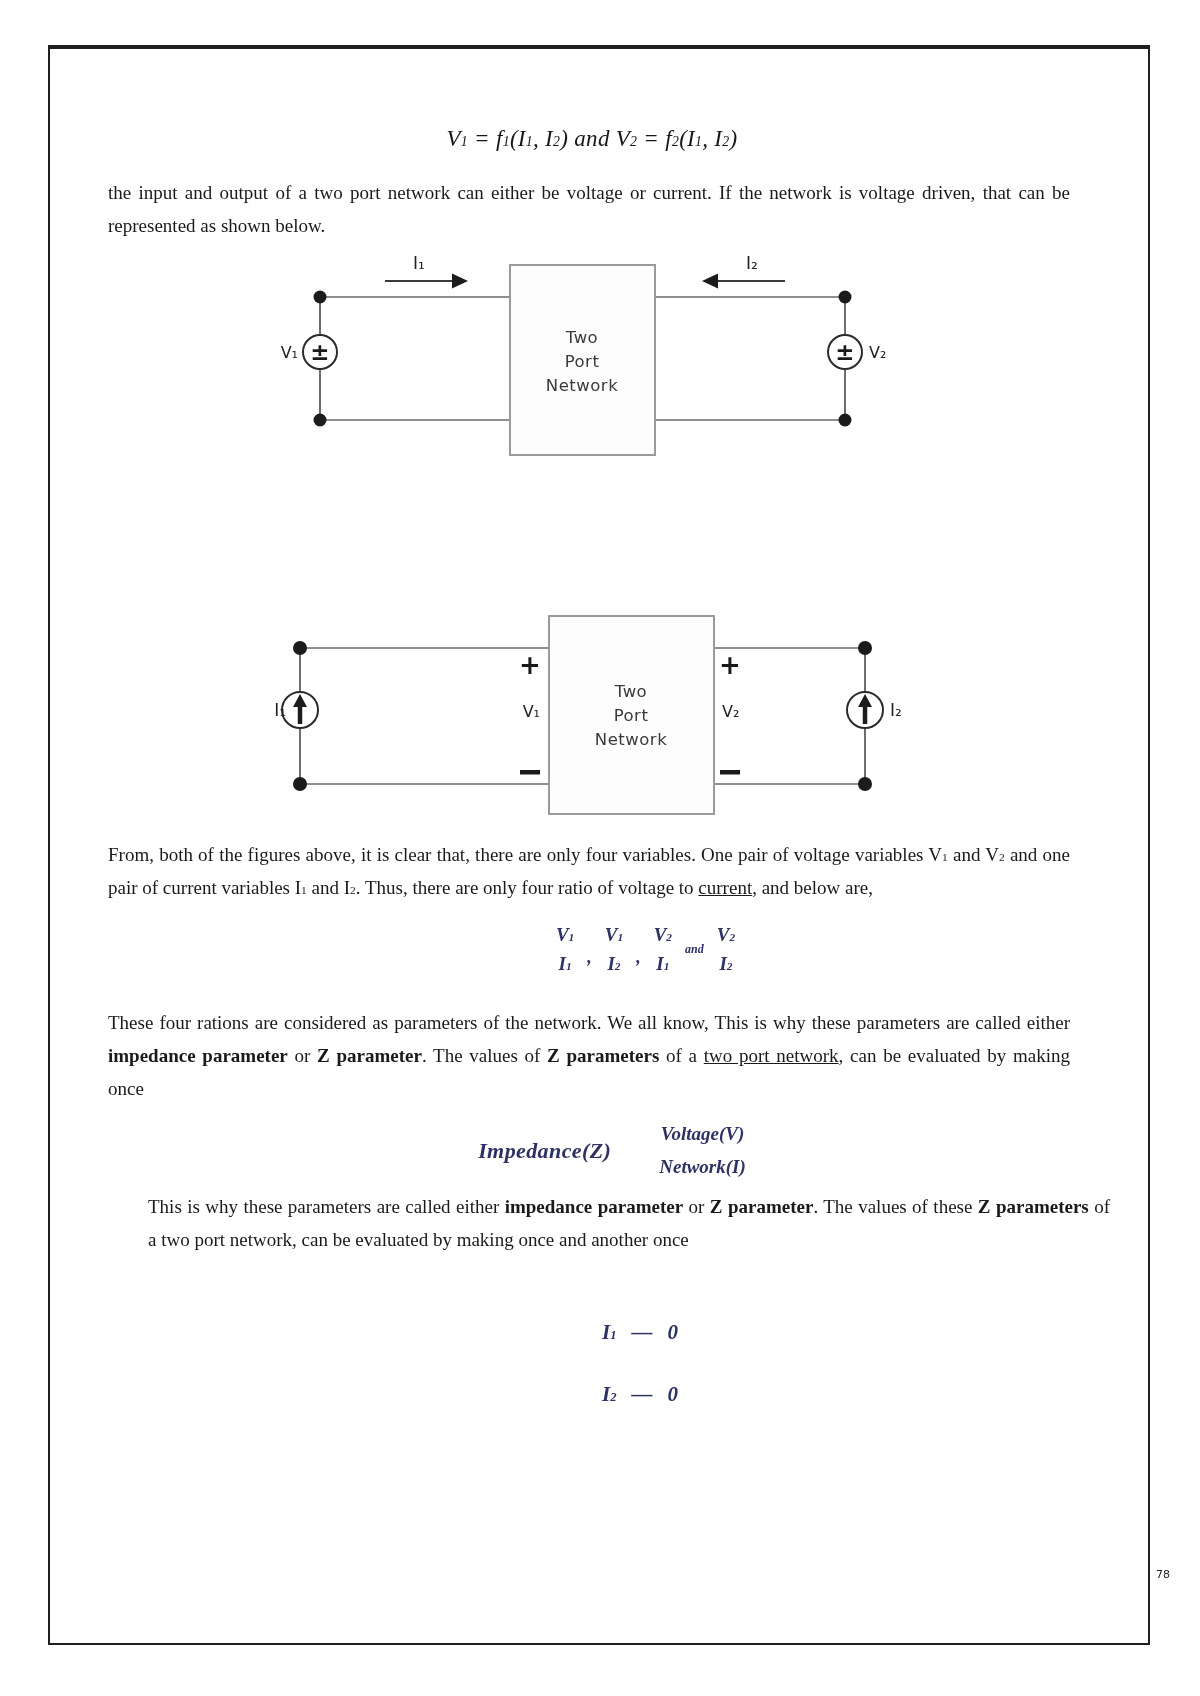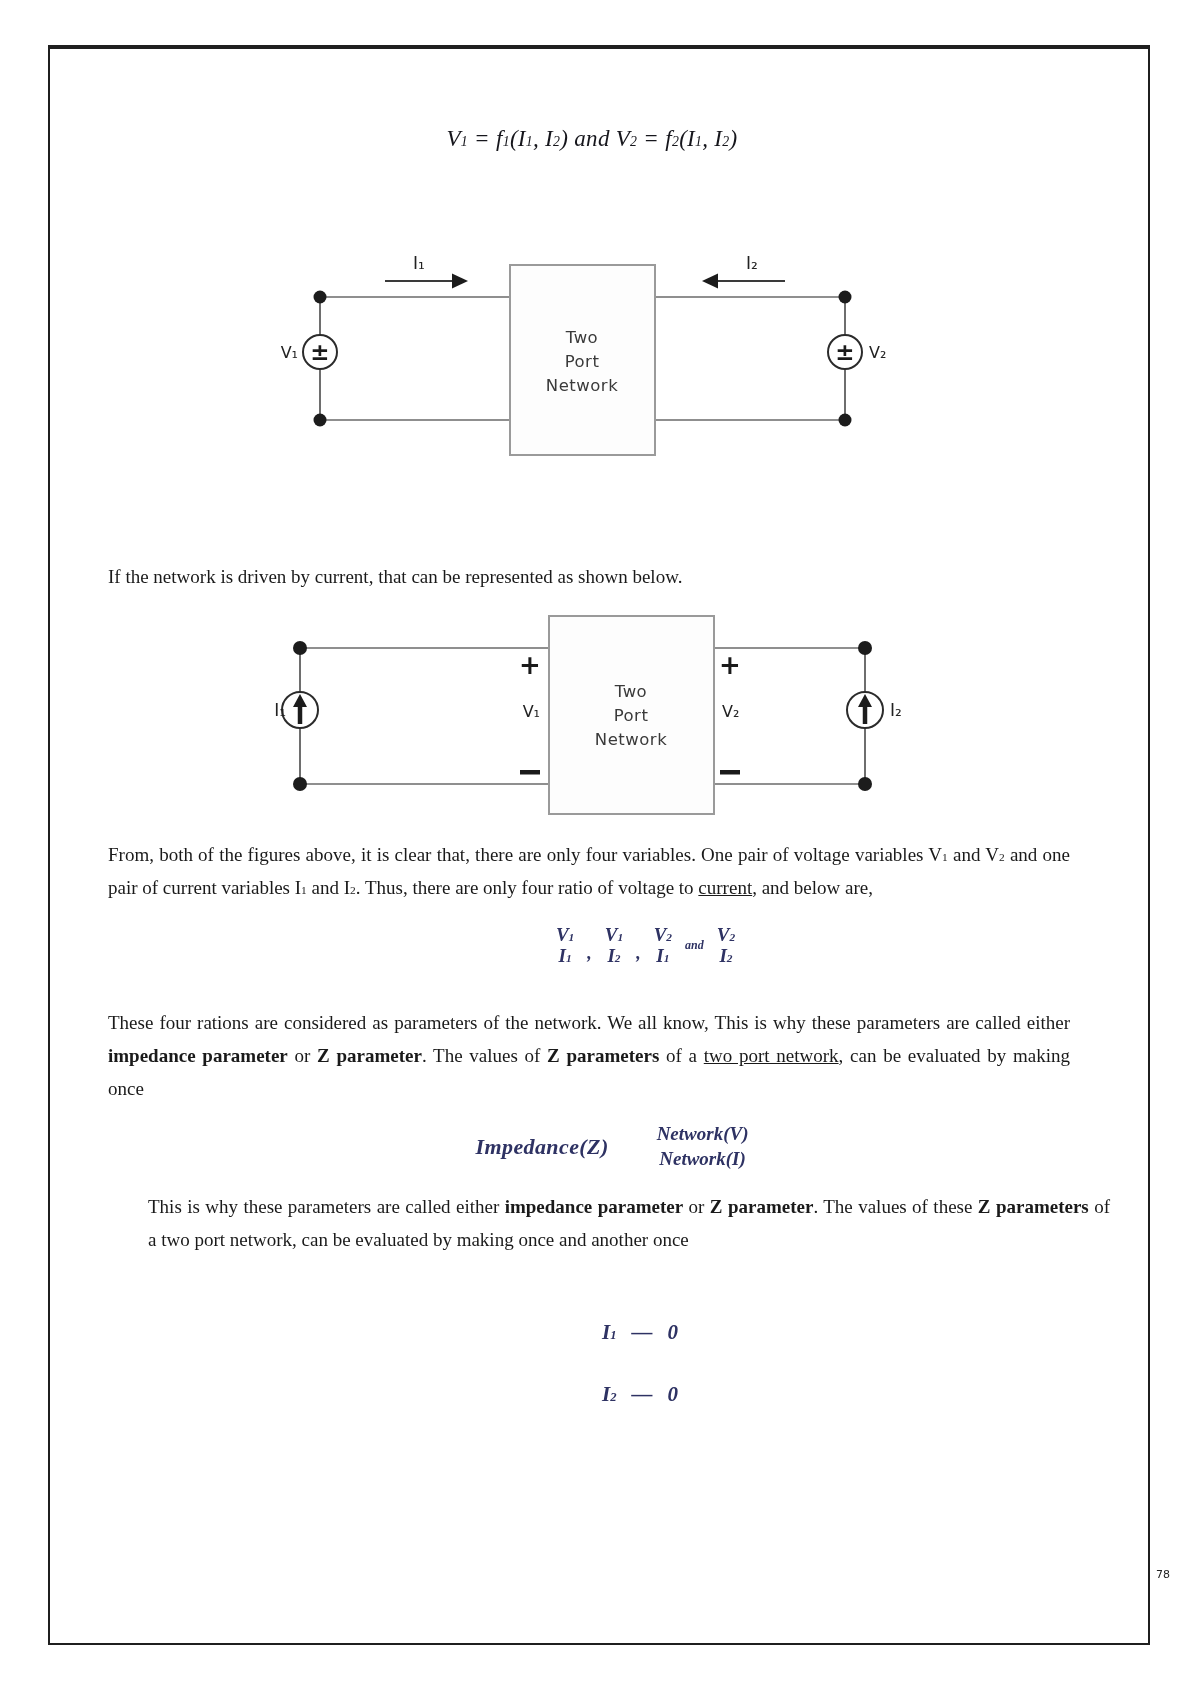--- a/index.html
+++ b/index.html
@@ -10,21 +10,21 @@
   .blk{position:absolute;}
   .para{left:108px;width:962px;font-size:19px;line-height:33px;text-align:justify;}
   .b{font-weight:bold;}
   .u{text-decoration:underline;}
   .center-row{left:0;right:0;text-align:center;}
   .formula-top{font-style:italic;font-size:23px;color:#16161c;letter-spacing:.3px;}
   .formula-top-inner{display:inline-block;margin-right:40px;}
   sub{font-size:60%;line-height:0;vertical-align:-14%;}
   .mathblue{color:#2e3263;font-style:italic;font-weight:bold;}
   .ratio-row{display:inline-flex;align-items:center;gap:13px;font-size:19px;margin-left:67px;}
-  .frac{display:inline-flex;flex-direction:column;align-items:center;line-height:1.12;}
+  .frac{display:inline-flex;flex-direction:column;align-items:center;line-height:1.12;gap:8px;}
   .sep{transform:translateY(8px);font-size:18px;}
   .and-word{font-size:12px;}
   .imped-row{display:inline-flex;align-items:center;gap:48px;}
   .imped-lhs{font-size:22px;letter-spacing:.4px;}
   .imped-frac{font-size:19px;line-height:1.3;}
   .eq-row{display:inline-flex;align-items:baseline;gap:15px;font-size:21px;margin-left:56px;}
   .eq-op{font-weight:bold;}
   .page-num{font-family:"DejaVu Sans","Liberation Sans",sans-serif;font-size:11px;color:#222;
             right:54px;top:1568px;}
   .dlabel{font-family:"DejaVu Sans",sans-serif;}
@@ -32,20 +32,23 @@
 </head>
 <body>
 
 <div class="page">
   <div class="frame"></div>
 
   <div class="blk center-row formula-top" style="top:126px;">
     <span class="formula-top-inner">V<sub>1</sub> = f<sub>1</sub>(I<sub>1</sub>, I<sub>2</sub>) and V<sub>2</sub> = f<sub>2</sub>(I<sub>1</sub>, I<sub>2</sub>)</span>
   </div>
 
+  <div class="blk para" style="top:176px;">
+    <span>the input and output of a two port network can either be voltage or current. If the network is voltage driven, that can be represented as shown below.</span>
+  </div>
 
   <svg class="blk" style="left:272px;top:250px;" width="620" height="228" viewBox="0 0 620 228">
     <g stroke="#8f8f8f" stroke-width="2">
       <line x1="48" y1="47" x2="238" y2="47"></line>
       <line x1="383" y1="47" x2="573" y2="47"></line>
       <line x1="48" y1="170" x2="238" y2="170"></line>
       <line x1="383" y1="170" x2="573" y2="170"></line>
     </g>
     <g stroke="#4a4a4a" stroke-width="1.6">
       <line x1="48" y1="47" x2="48" y2="85"></line>
@@ -76,23 +79,20 @@
     <polygon points="180,23.5 196,31 180,38.5" fill="#1c1c1c"></polygon>
     <line x1="446" y1="31" x2="513" y2="31" stroke="#3a3a3a" stroke-width="2"></line>
     <polygon points="446,23.5 430,31 446,38.5" fill="#1c1c1c"></polygon>
 
     <text class="dlabel" x="147" y="19" font-size="17" fill="#222" text-anchor="middle">I₁</text>
     <text class="dlabel" x="480" y="19" font-size="17" fill="#222" text-anchor="middle">I₂</text>
     <text class="dlabel" x="26" y="108" font-size="16" fill="#222" text-anchor="end">V₁</text>
     <text class="dlabel" x="597" y="108" font-size="16" fill="#222" text-anchor="start">V₂</text>
   </svg>
 
-  <div class="blk para" style="top:560px;">
-    <span>If  the network is driven by current, that can be represented as shown below.</span>
-  </div>
 
   <svg class="blk" style="left:262px;top:606px;" width="660" height="228" viewBox="0 0 660 228">
     <g stroke="#8f8f8f" stroke-width="2">
       <line x1="38" y1="42" x2="287" y2="42"></line>
       <line x1="452" y1="42" x2="603" y2="42"></line>
       <line x1="38" y1="178" x2="287" y2="178"></line>
       <line x1="452" y1="178" x2="603" y2="178"></line>
     </g>
     <g stroke="#4a4a4a" stroke-width="1.6">
       <line x1="38" y1="42" x2="38" y2="86"></line>
@@ -165,21 +165,21 @@
   </div>
 
   <div class="blk para" style="top:1006px;">
     <span>These four rations are considered as parameters of the network. We all know, This is why these parameters are called either </span><span class="b">impedance parameter</span><span> or </span><span class="b">Z parameter</span><span>. The values of </span><span class="b">Z parameters</span><span> of a </span><span class="u">two port network</span><span>, can be evaluated by making once</span>
   </div>
 
   <div class="blk center-row" style="top:1122px;">
     <span class="imped-row mathblue">
       <span class="imped-lhs">Impedance(Z)</span>
       <span class="frac imped-frac">
-        <span>Network(V)</span>
+        <span>Voltage(V)</span>
         <span>Network(I)</span>
       </span>
     </span>
   </div>
 
   <div class="blk para" style="top:1190px;margin-left:40px;">
     <span>This is why these parameters are called either </span><span class="b">impedance parameter</span><span> or </span><span class="b">Z parameter</span><span>. The values of these </span><span class="b">Z parameters</span><span> of a two port network, can be evaluated by making once and another once</span>
   </div>
 
   <div class="blk center-row" style="top:1320px;">

